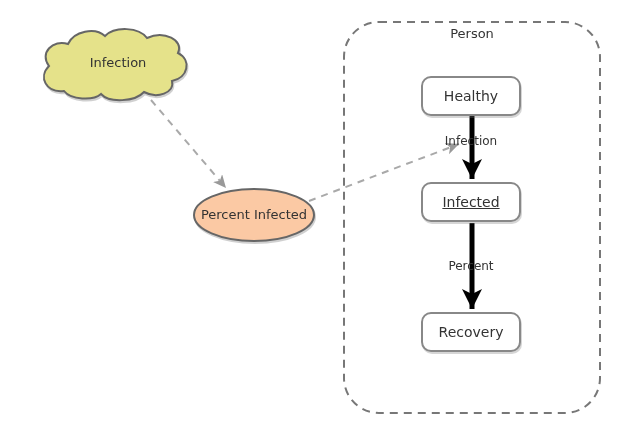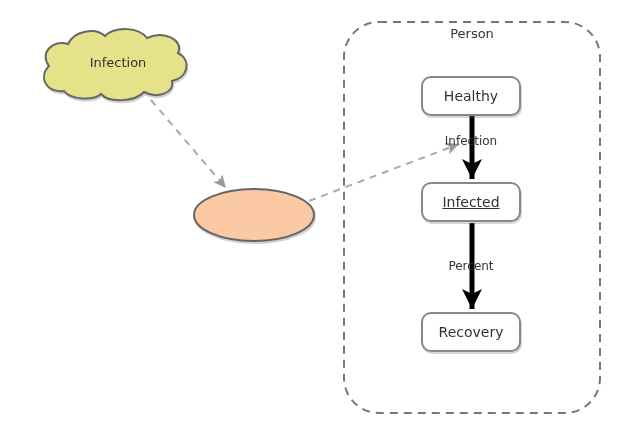--- a/index.html
+++ b/index.html
@@ -85,20 +85,21 @@
              C 192,60 188,78 172,81
              C 175,93 157,99 144,92
              C 135,102 109,103 101,94
              C 93,101 71,100 64,91 Z" stroke="#666666" stroke-width="2" fill="#e5e28a"></path>
 
     <ellipse class="shape-shadow" cx="254" cy="215" rx="60" ry="26" stroke="#666666" stroke-width="2" fill="#fbc9a4"></ellipse>
   </svg>
 
   <div class="label" style="left:58px; top:55px; width:120px;">Infection</div>
 
+  <div class="label" style="left:194px; top:207px; width:120px;">Percent Infected</div>
 
   <div class="label" style="left:412px; top:26px; width:120px;">Person</div>
 
   <div class="state-box" style="left:421px; top:76px;">
     <span>Healthy</span>
   </div>
 
   <div class="label flow-label" style="left:411px; top:133px; width:120px;">Infection</div>
 
   <div class="state-box" style="left:421px; top:182px;text-decoration:underline;">

